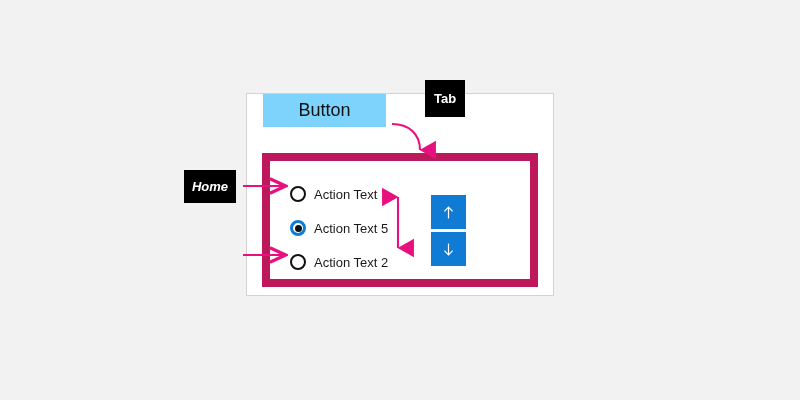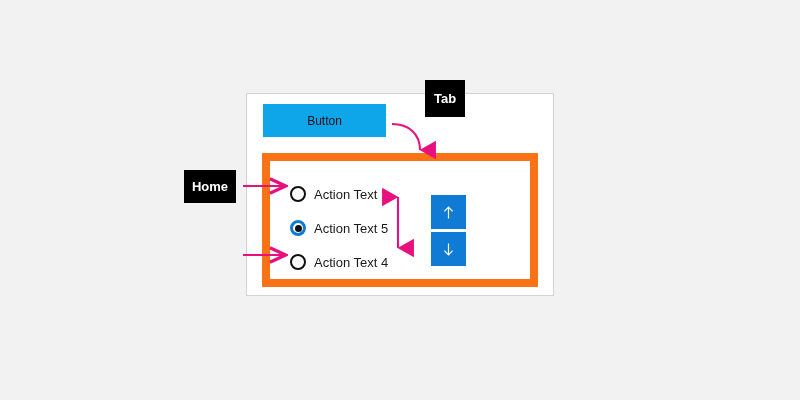--- a/index.html
+++ b/index.html
@@ -28,41 +28,41 @@
     height: 203px;
     background: #ffffff;
     border: 1px solid #d2d2d2;
     box-sizing: border-box;
   }
 
   
   .gray-button {
     position: absolute;
     left: 263px;
-    top: 104px;
+    top: 94px;
     width: 123px;
     height: 33px;
-    background: #0ea5e9;
+    background: #7dd3fc;
     display: flex;
     align-items: center;
     justify-content: center;
-    font-size: 12px;
+    font-size: 18px;
     color: #121212;
     box-sizing: border-box;
   }
 
   
   .focus-ring {
     position: absolute;
     left: 262px;
     top: 153px;
     width: 276px;
     height: 134px;
     background: #ffffff;
-    border: 8px solid #f97316;
+    border: 8px solid #be185d;
     box-sizing: border-box;
   }
   .group-inner {
     position: absolute;
     inset: 0;
     background: #ffffff;
   }
 
   
   .radio-list {
@@ -134,21 +134,21 @@
     background: #000000;
     color: #ffffff;
     font-size: 13px;
     font-weight: bold;
     display: flex;
     align-items: center;
     justify-content: center;
     box-sizing: border-box;
   }
   .badge-tab  { left: 425px; top: 80px;  width: 40px; height: 37px; }
-  .badge-home { left: 184px; top: 170px; width: 52px; height: 33px; }
+  .badge-home { left: 184px; top: 170px; width: 52px; height: 33px; font-style: italic; }
   .badge-end  { left: 184px; top: 239px; width: 52px; height: 33px; }
 
   
   .anno {
     position: absolute;
     left: 0;
     top: 0;
     width: 800px;
     height: 400px;
     pointer-events: none;
@@ -175,21 +175,21 @@
           <span class="radio-label">Action Text 1</span>
         </div>
 
         <div class="radio-row">
           <span class="radio-glyph selected"></span>
           <span class="radio-label">Action Text 5</span>
         </div>
 
         <div class="radio-row">
           <span class="radio-glyph"></span>
-          <span class="radio-label">Action Text 4</span>
+          <span class="radio-label">Action Text 2</span>
         </div>
 
       </div>
 
       <div class="spinner">
         <div class="spin-btn">
           <svg width="17" height="17" viewBox="0 0 17 17">
             <path d="M8.5 14.5 L8.5 3.2 M4.4 7.3 L8.5 3.0 L12.6 7.3" fill="none" stroke="#ffffff" stroke-width="1.2"></path>
           </svg>
         </div>

